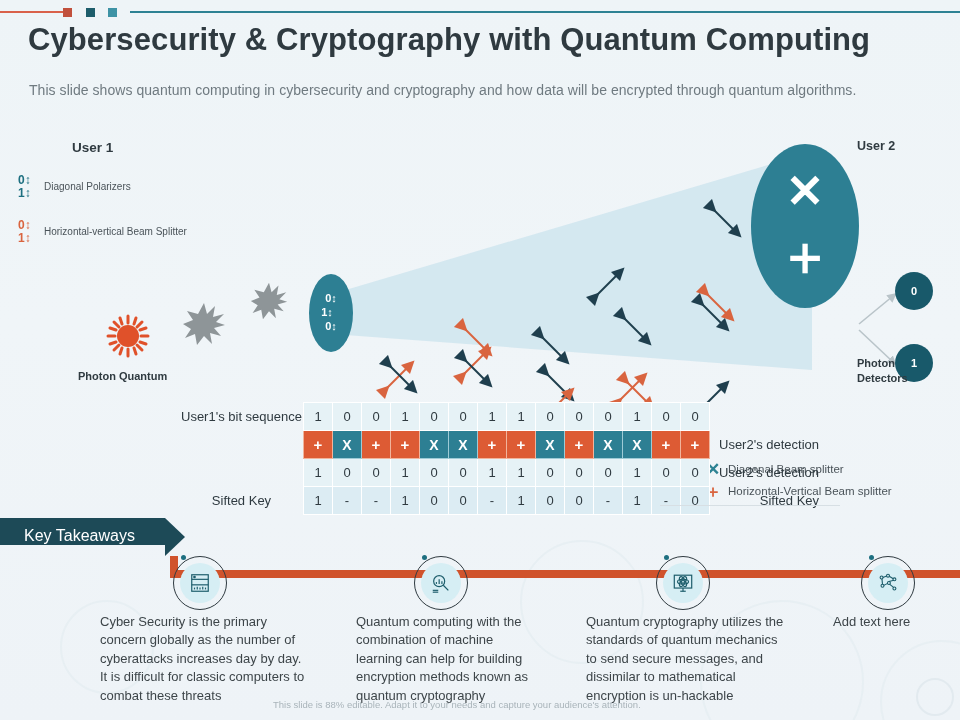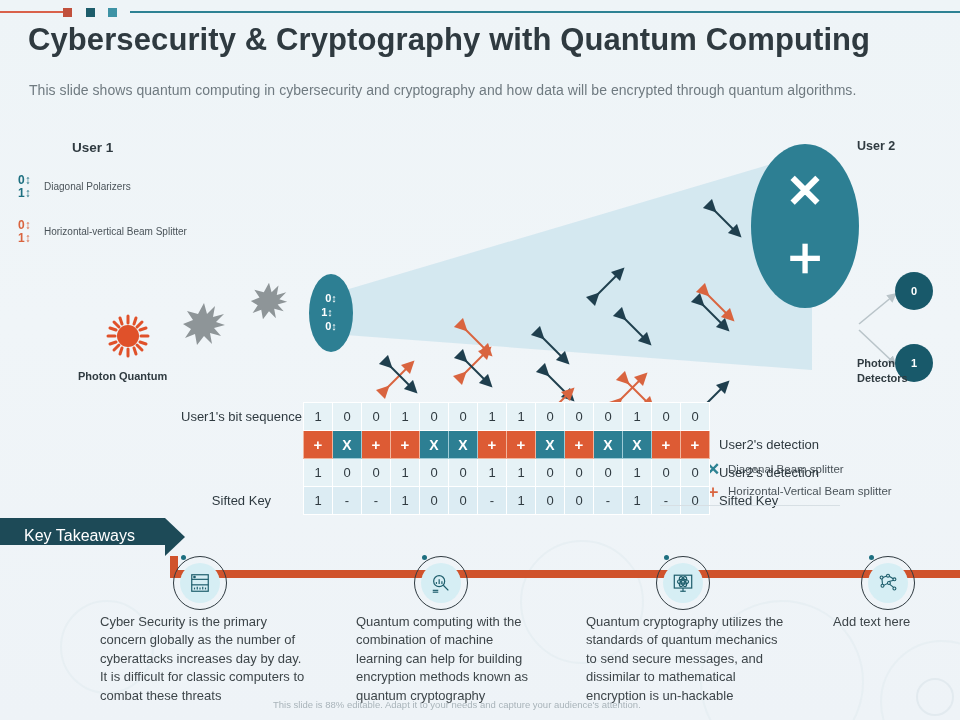--- a/index.html
+++ b/index.html
@@ -69,21 +69,21 @@
   .tablewrap{position:absolute;left:180px;top:402px;width:660px;}
   table.bits{border-collapse:collapse;}
   table.bits td{width:26px;height:25px;text-align:center;font-size:13px;color:#2f3a40;
                 border:1px solid #ffffff;background:#e2eff4;}
   table.bits td.v0{background:#dcecf3;}
   table.bits td.v1{background:#e6f2f6;}
   table.bits td.plus{background:#dd5b34;color:#fff;font-weight:bold;font-size:15px;border:1px solid #f1b49c;}
   table.bits td.cross{background:#2d7f93;color:#fff;font-weight:bold;font-size:14px;border:1px solid #9ecbd6;}
   td.rowlabel{width:auto;background:transparent !important;border:none !important;
               text-align:right;font-size:10px;color:#3d4549;white-space:nowrap;}
-  td.rowlabel.right{text-align:left;padding-right:0;padding-left:9px;}
+  td.rowlabel.right{text-align:right;padding-right:0;padding-left:9px;}
   .tablerule{position:absolute;left:660px;top:505px;width:180px;height:1px;background:#d7dfe4;}
 
   
   .kt-banner{position:absolute;left:0;top:518px;height:27px;width:165px;background:#1d4a57;}
   .kt-arrow{position:absolute;left:165px;top:518px;width:0;height:0;
             border-top:19px solid transparent;border-bottom:19px solid transparent;border-left:20px solid #1d4a57;}
   .kt-banner span{position:absolute;left:24px;top:9px;font-size:16px;color:#fff;}
 
   .timeline{position:absolute;left:170px;top:570px;width:790px;height:8px;background:#d0532c;}
   .timeline-stub{position:absolute;left:170px;top:556px;width:8px;height:22px;background:#d0532c;}

